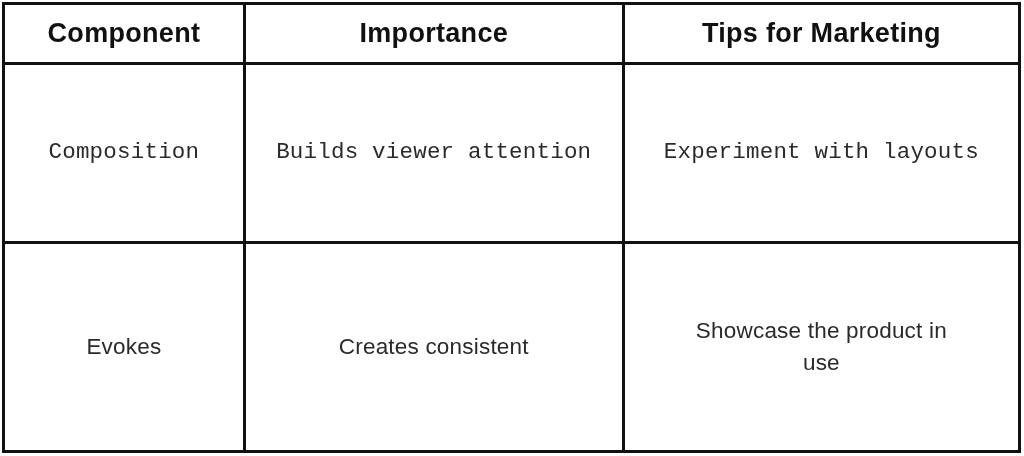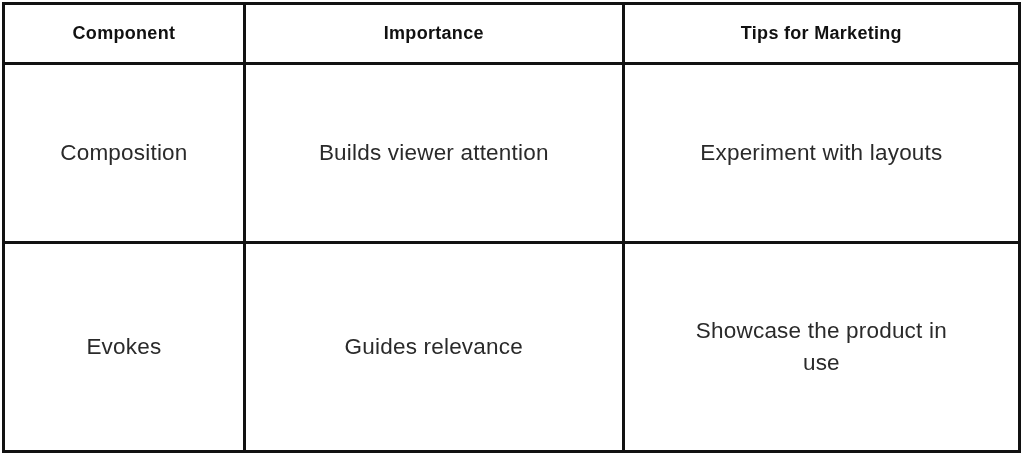--- a/index.html
+++ b/index.html
@@ -31,37 +31,37 @@
   }
   .info-table th,
   .info-table td {
     border: 3px solid #111111;
     text-align: center;
     vertical-align: middle;
     padding: 4px 14px;
     background: #ffffff;
   }
   .info-table th {
-    font-size: 18px;
+    font-size: 27px;
     font-weight: 700;
     color: #111111;
     letter-spacing: 0.3px;
   }
   .info-table td {
     font-size: 22.5px;
     font-weight: 400;
     color: #2a2a2a;
     letter-spacing: 0.2px;
     line-height: 1.42;
     white-space: pre-line;
   }
   
   tr.header-row   { height: 60px; }
   tr.row-0        { height: 96px; }
-  tr.row-1        { height: 86px; }
+  tr.row-1        { height: 86px; font-family: Liberation Mono, monospace; }
   tr.row-2        { height: 100px; }
   tr.row-3        { height: 106px; }
   
   col.col-component  { width: 23.7%; }
   col.col-importance { width: 37.3%; }
   col.col-tips       { width: 39.0%; }
 </style>
 </head>
 <body>
 
@@ -81,20 +81,20 @@
         </tr>
       </thead>
       <tbody>
         <tr class="row-1">
           <td>Composition</td>
           <td>Builds viewer attention</td>
           <td>Experiment with layouts</td>
         </tr>
         <tr class="row-2">
           <td>Evokes</td>
-          <td>Guides relevance</td>
+          <td>Creates consistent</td>
           <td>Showcase the product in
 use</td>
         </tr>
       </tbody>
     </table>
   </div>
 </div>
 
 </body></html>

